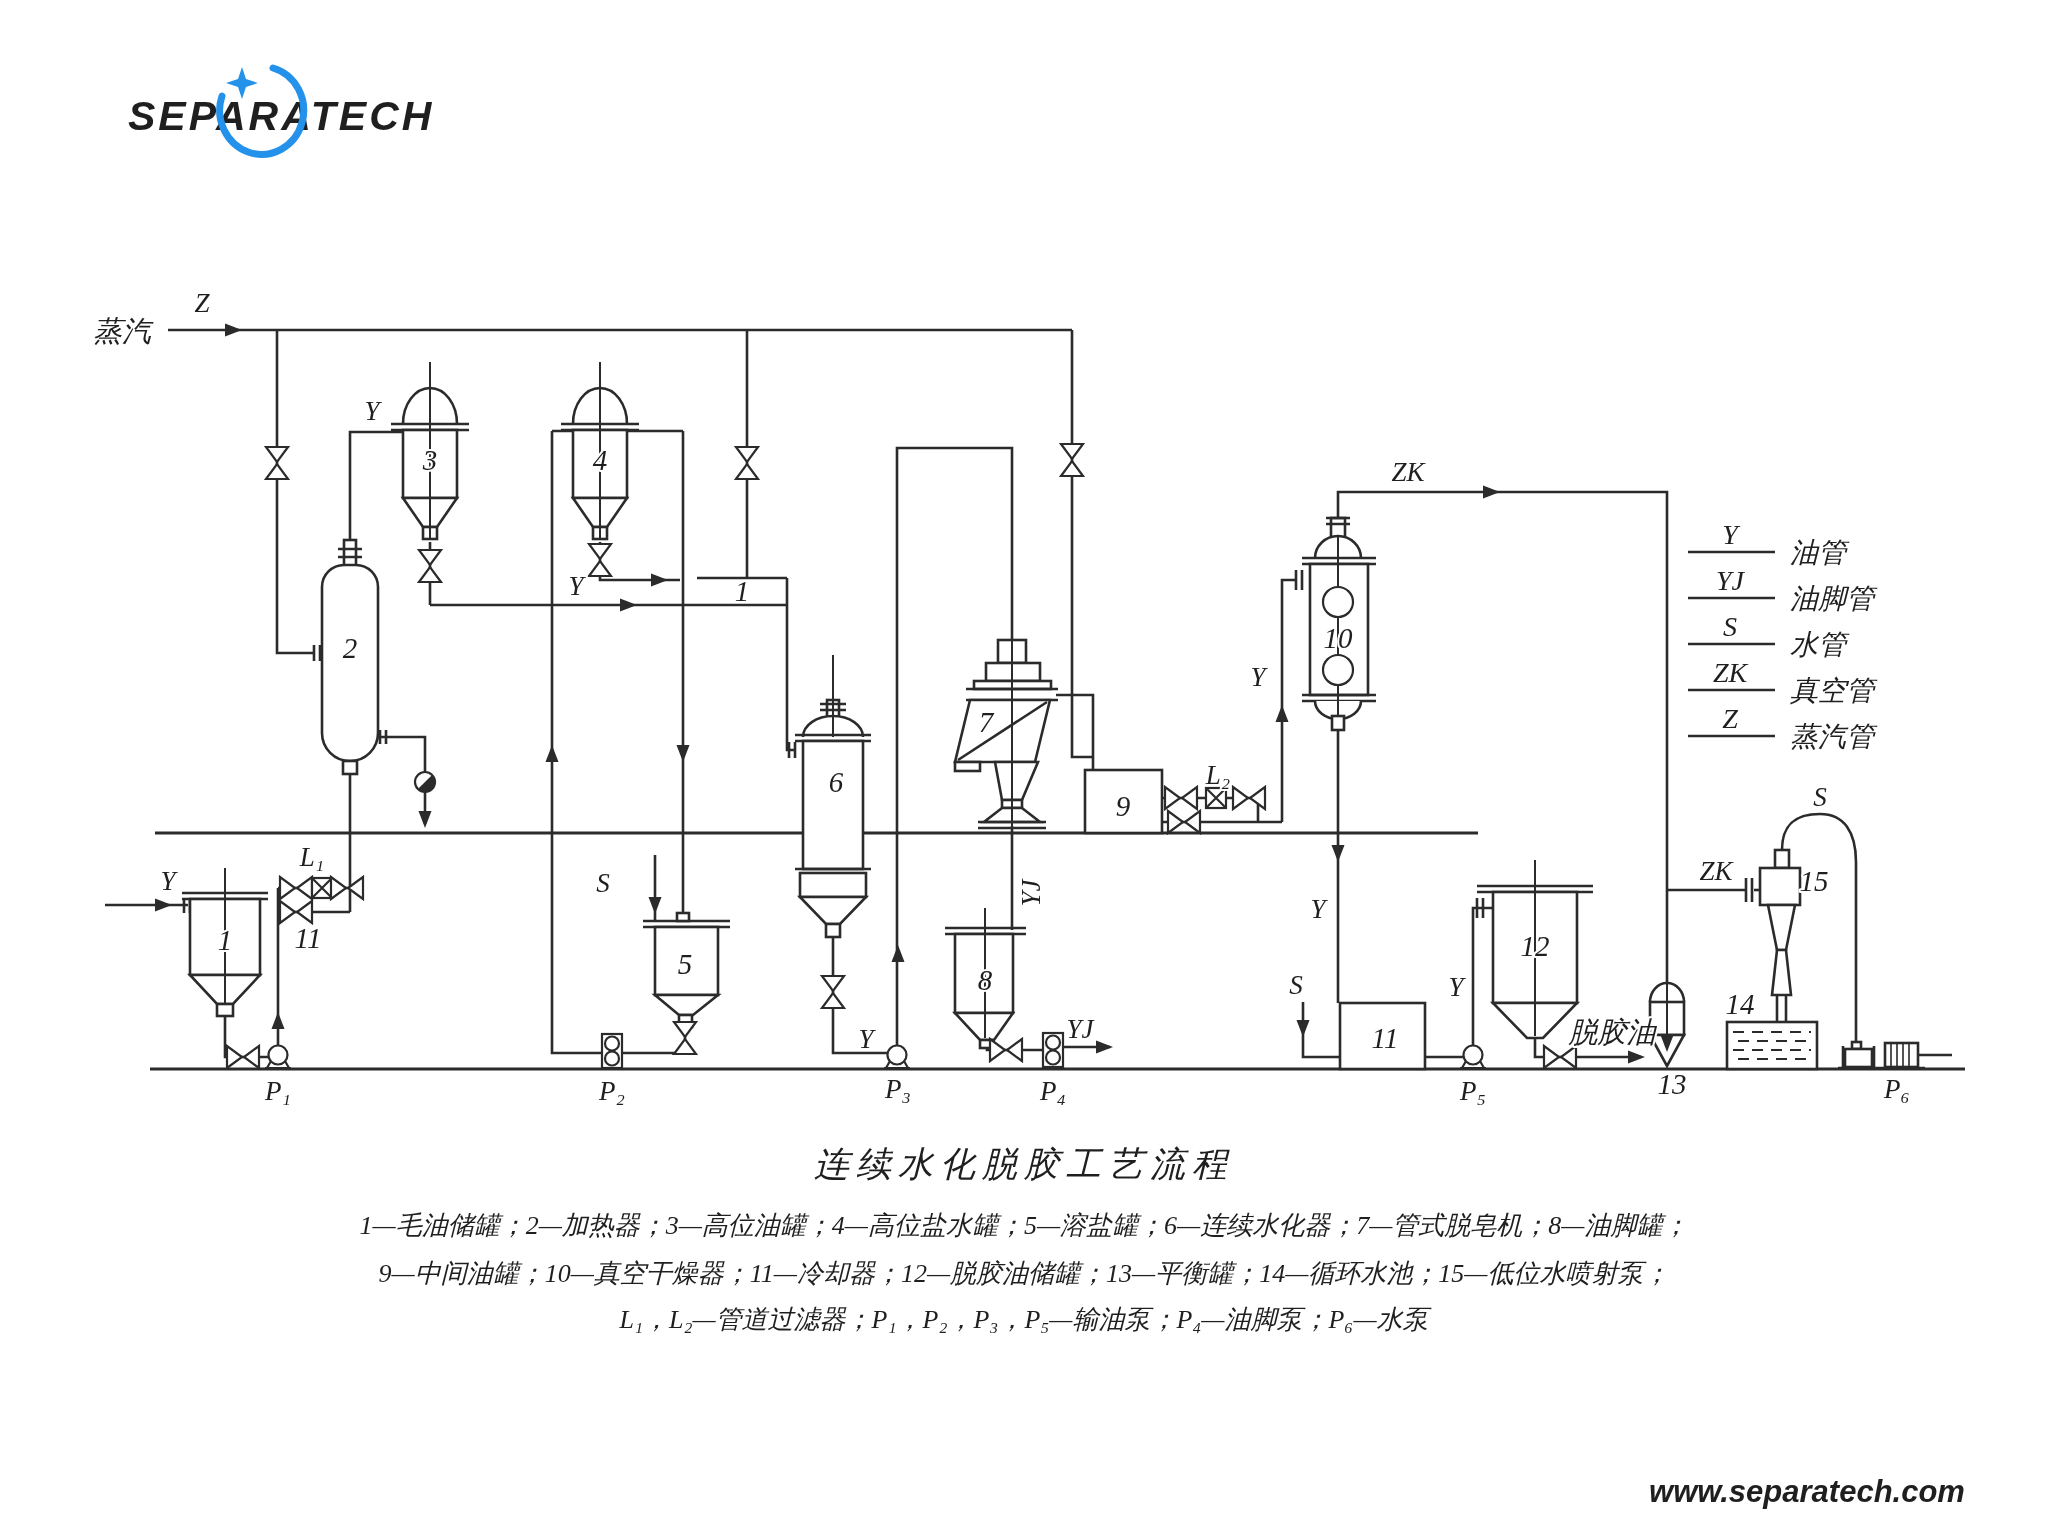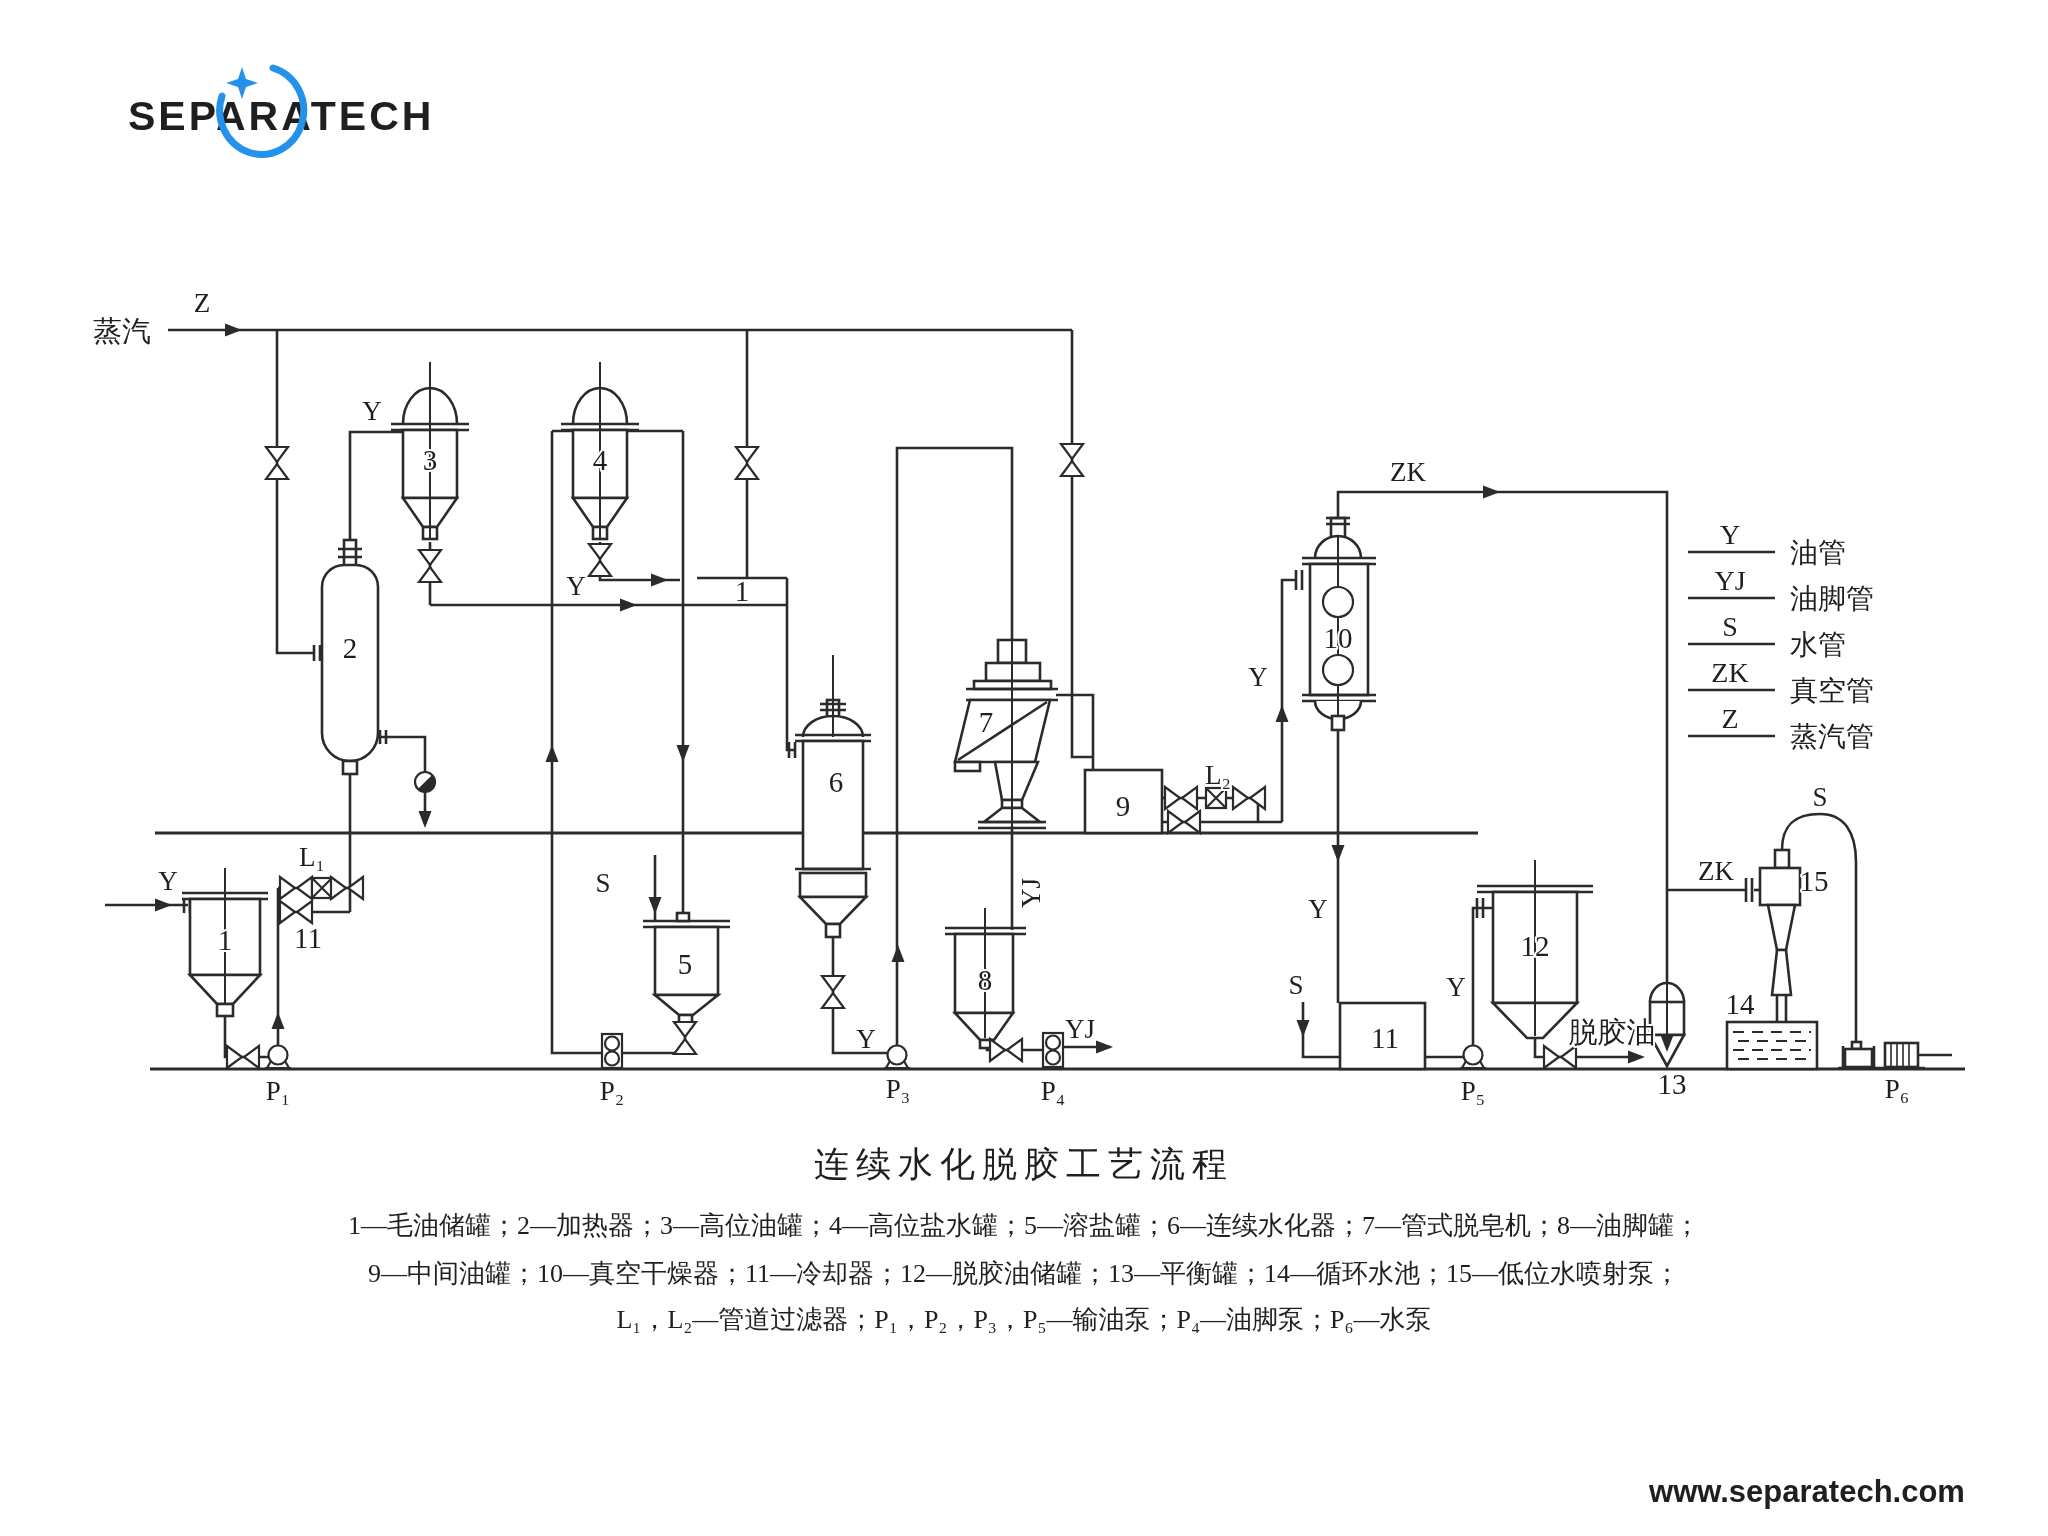--- a/index.html
+++ b/index.html
@@ -1,17 +1,17 @@
 <!DOCTYPE html>
 <html><head>
 <meta charset="utf-8">
 <style>
   html,body{margin:0;padding:0;background:#ffffff;}
   .page{position:relative;width:2048px;height:1536px;background:#ffffff;overflow:hidden;
-        font-family:"Liberation Serif","DejaVu Serif",serif;}
+        font-family:"Liberation Serif","DejaVu Serif",serif;font-style:italic;}
   svg{position:absolute;left:0;top:0;}
   .pipe{fill:none;stroke:#2b2b2b;stroke-width:2.6;}
   .rail{fill:none;stroke:#2b2b2b;stroke-width:3;}
   .eq{fill:#ffffff;stroke:#2b2b2b;stroke-width:2.6;}
   .ln{fill:none;stroke:#2b2b2b;stroke-width:2.6;}
   .thin{fill:none;stroke:#2b2b2b;stroke-width:2;}
   .sym{fill:#ffffff;stroke:#2b2b2b;stroke-width:2.2;}
   .arr{fill:#2b2b2b;stroke:none;}
   .dark{fill:#2b2b2b;stroke:none;}
   text{fill:#1f1f1f;}

